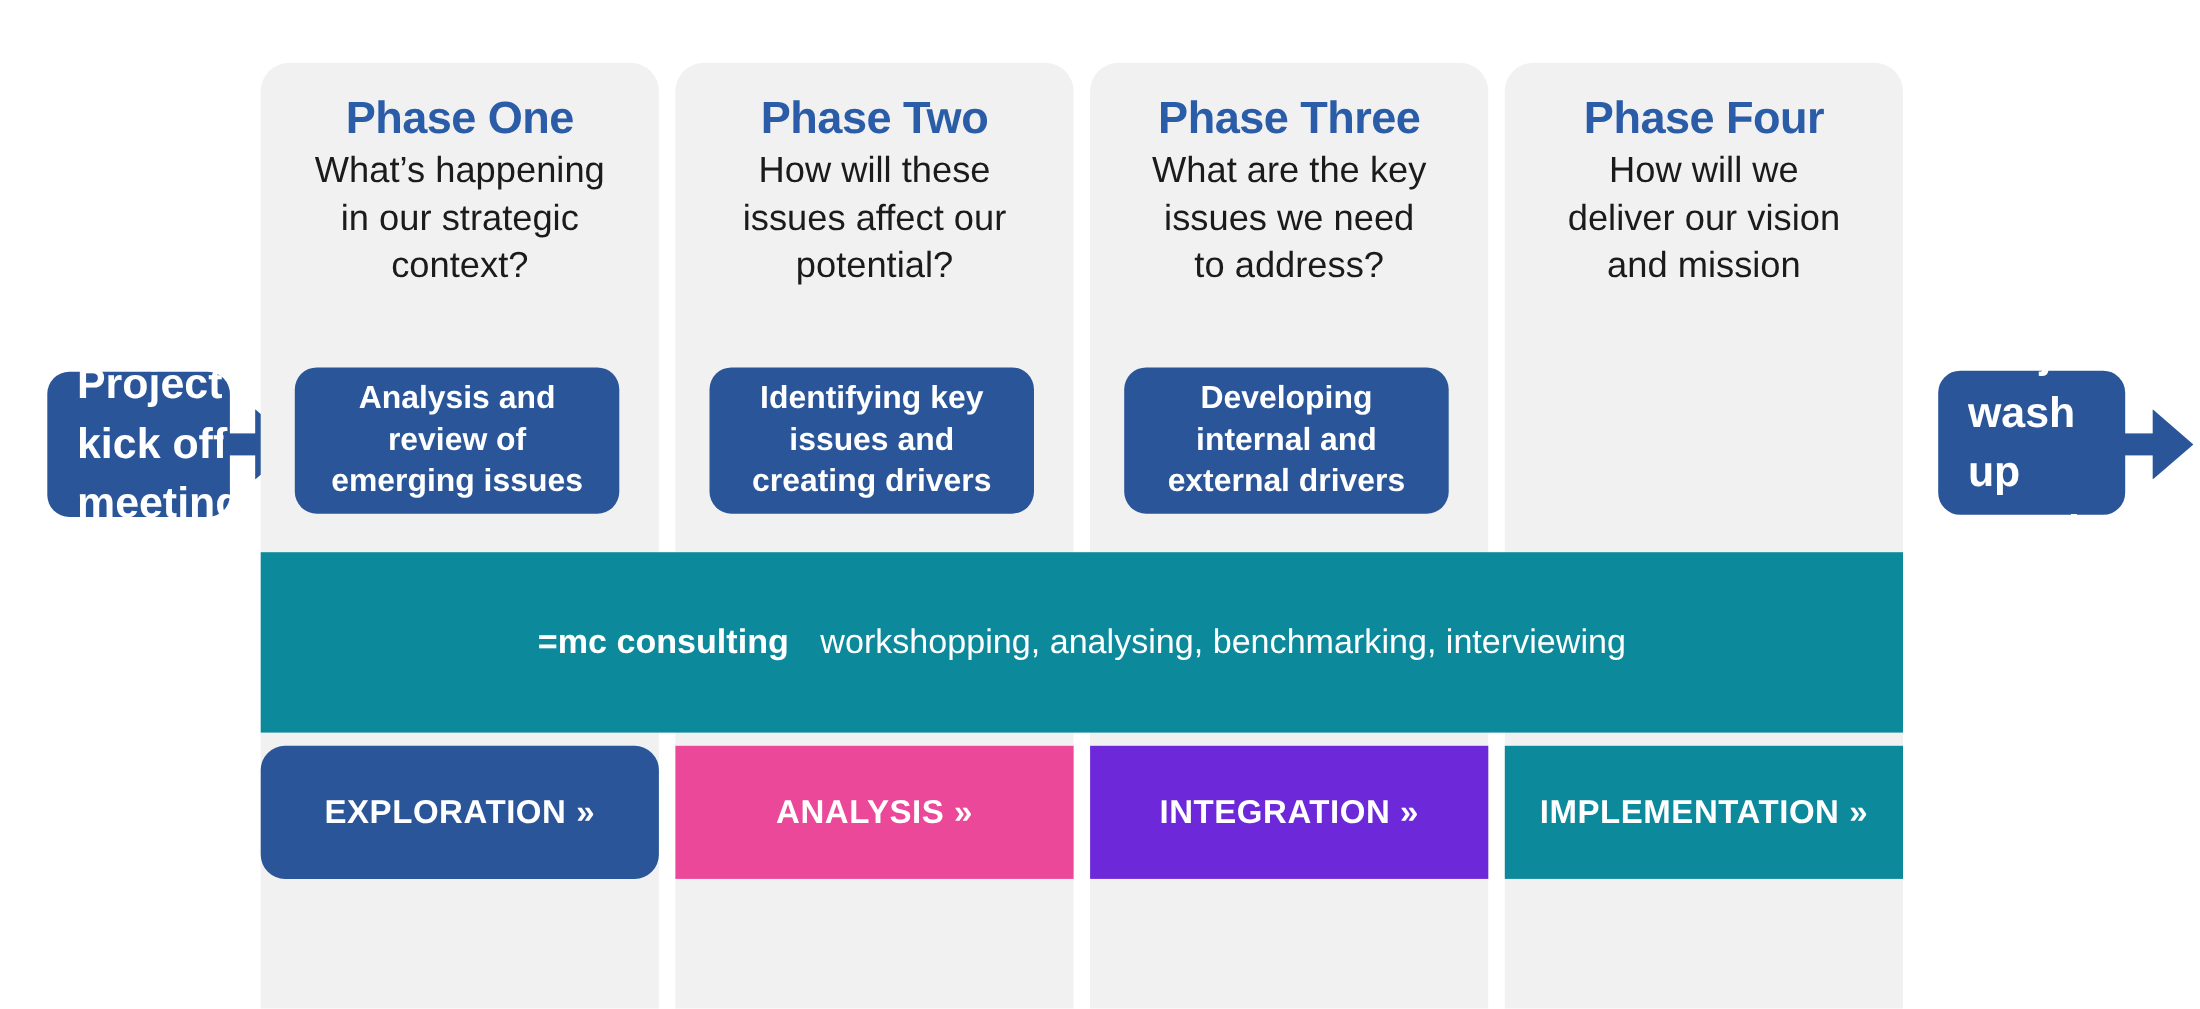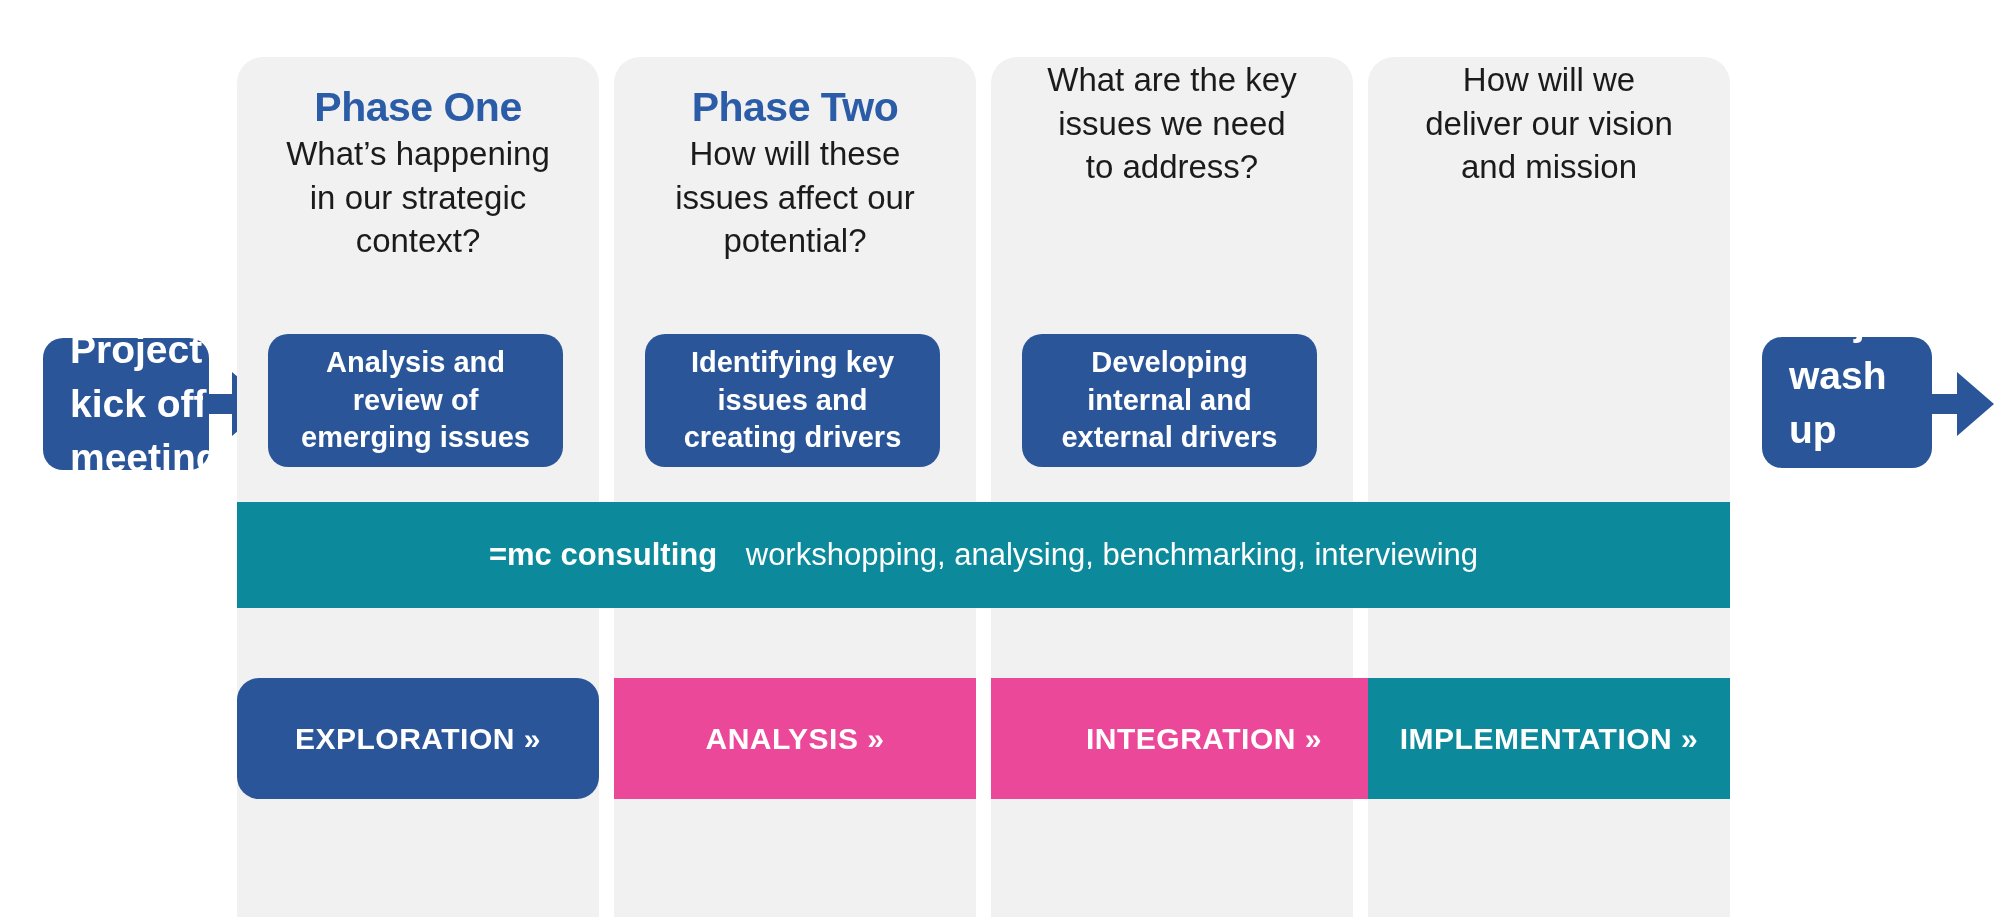--- a/index.html
+++ b/index.html
@@ -32,21 +32,21 @@
        white-space:pre-line;}
   .node-start{left:43px;top:338px;width:166px;height:132px;padding-left:27px;box-sizing:border-box;}
   .node-end{left:1762px;top:337px;width:170px;height:131px;padding-left:27px;box-sizing:border-box;}
 
   .arrow{position:absolute;}
   .arrow-start{left:203px;top:372px;}
   .arrow-end{left:1930px;top:372px;}
   .arrow-shape{fill:var(--blue);}
 
   
-  .banner{position:absolute;left:237px;top:502px;width:1493px;height:106px;
+  .banner{position:absolute;left:237px;top:502px;width:1493px;height:164px;
        background:var(--teal);color:#fff;font-size:31px;display:flex;align-items:center;
        justify-content:center;gap:20px;}
   .banner span{white-space:pre;}
   .banner .brand{font-weight:bold;}
 </style>
 </head>
 <body>
 
 <div class="canvas">
 
@@ -80,32 +80,34 @@
 potential?</p>
     <div class="activity">Identifying key
 issues and
 creating drivers</div>
     <div class="stage" style="background: #ec4899;">
       <span>ANALYSIS »</span>
     </div>
   </section>
 
   <section class="col col-3">
+    <h2 class="phase-title">Phase Three</h2>
     <p class="phase-question">What are the key
 issues we need
 to address?</p>
     <div class="activity">Developing
 internal and
 external drivers</div>
-    <div class="stage" style="background: #ec4899; padding-left: 32px;">
+    <div class="stage" style="background: #6d28d9;">
       <span>INTEGRATION »</span>
     </div>
   </section>
 
   <section class="col col-4">
+    <h2 class="phase-title">Phase Four</h2>
     <p class="phase-question">How will we
 deliver our vision
 and mission</p>
     <div class="stage" style="background: rgb(12, 138, 156);">
       <span>IMPLEMENTATION »</span>
     </div>
   </section>
 
   <div class="banner">
     <span class="brand">=mc consulting</span>

